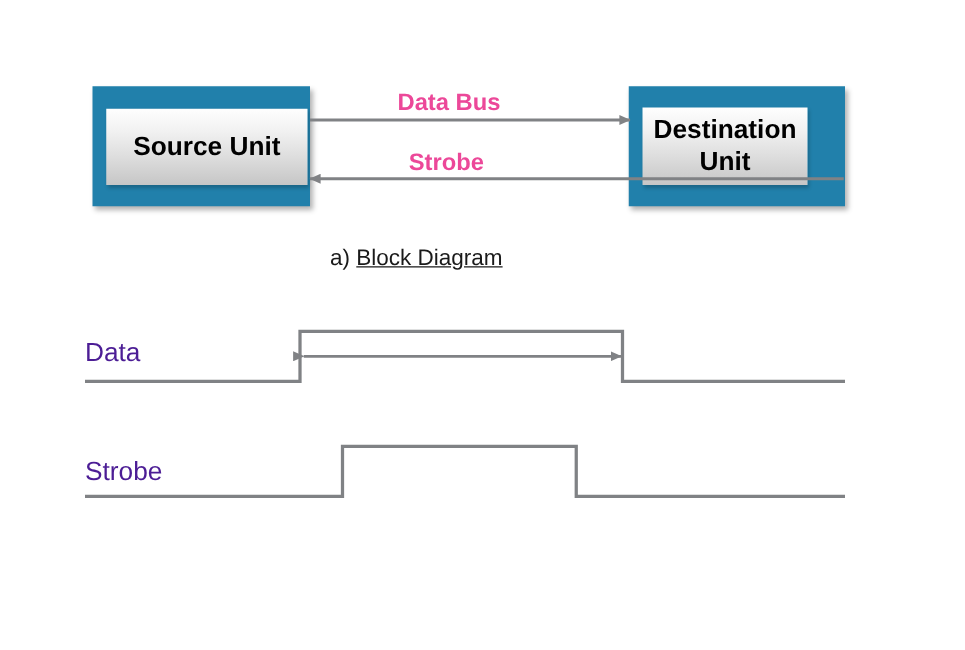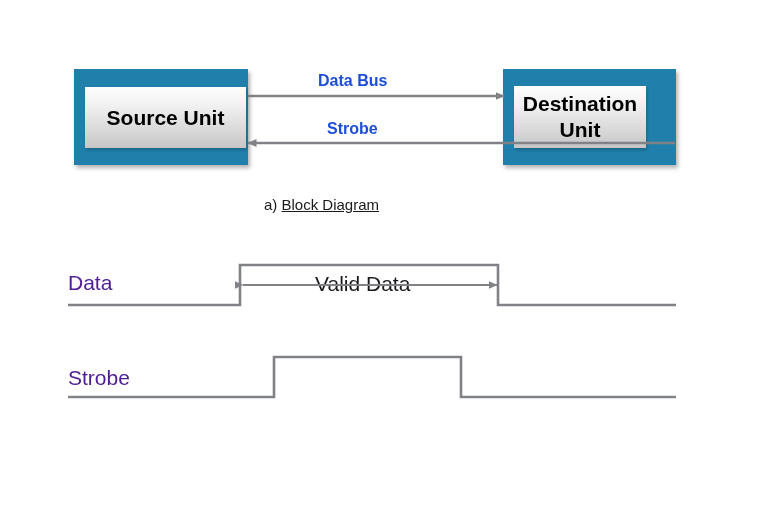--- a/index.html
+++ b/index.html
@@ -48,31 +48,31 @@
   #source-box  { left: 74px;  top: 69px; width: 174px; height: 96px; }
   #source-inner{ left: 11px;  top: 18px; width: 161px; height: 61px; }
 
   #dest-box    { left: 503px; top: 69px; width: 173px; height: 96px; }
   #dest-inner  { left: 11px;  top: 17px; width: 132px; height: 62px; }
 
   
   .arrow-label {
     position: absolute;
     font-weight: bold;
-    font-size: 16px;
-    color: #1d4ed8;
+    font-size: 19px;
+    color: #ec4899;
     white-space: nowrap;
   }
   #label-data-bus { left: 318px; top: 72px; }
   #label-strobe   { left: 327px; top: 120px; }
 
   
   .caption {
     position: absolute;
-    font-size: 15px;
+    font-size: 18px;
     color: #1a1a1a;
     white-space: nowrap;
   }
   .caption .u { text-decoration: underline; }
   #caption-a { left: 264px; top: 196px; }
   #caption-b { left: 269px; top: 459px; }
 
   
   .wave-label {
     position: absolute;
@@ -116,21 +116,20 @@
   </div>
 
   <div class="arrow-label" id="label-data-bus">Data Bus</div>
 
   <div class="arrow-label" id="label-strobe">Strobe</div>
 
   <div class="wave-label" id="label-data-wave">Data</div>
 
   <div class="wave-label" id="label-strobe-wave">Strobe</div>
 
-  <div id="label-valid-data">Valid Data</div>
 
   <div class="caption" id="caption-a">
     <span>a)</span><span>&nbsp;</span><span class="u">Block Diagram</span>
   </div>
 
 
   <svg class="overlay" viewBox="0 0 772 520">
     <defs>
       <marker id="arrow-right" markerWidth="9" markerHeight="8" refX="8.5" refY="4" orient="auto" markerUnits="userSpaceOnUse">
         <path d="M0,0 L9,4 L0,8 z" fill="#808285"></path>

